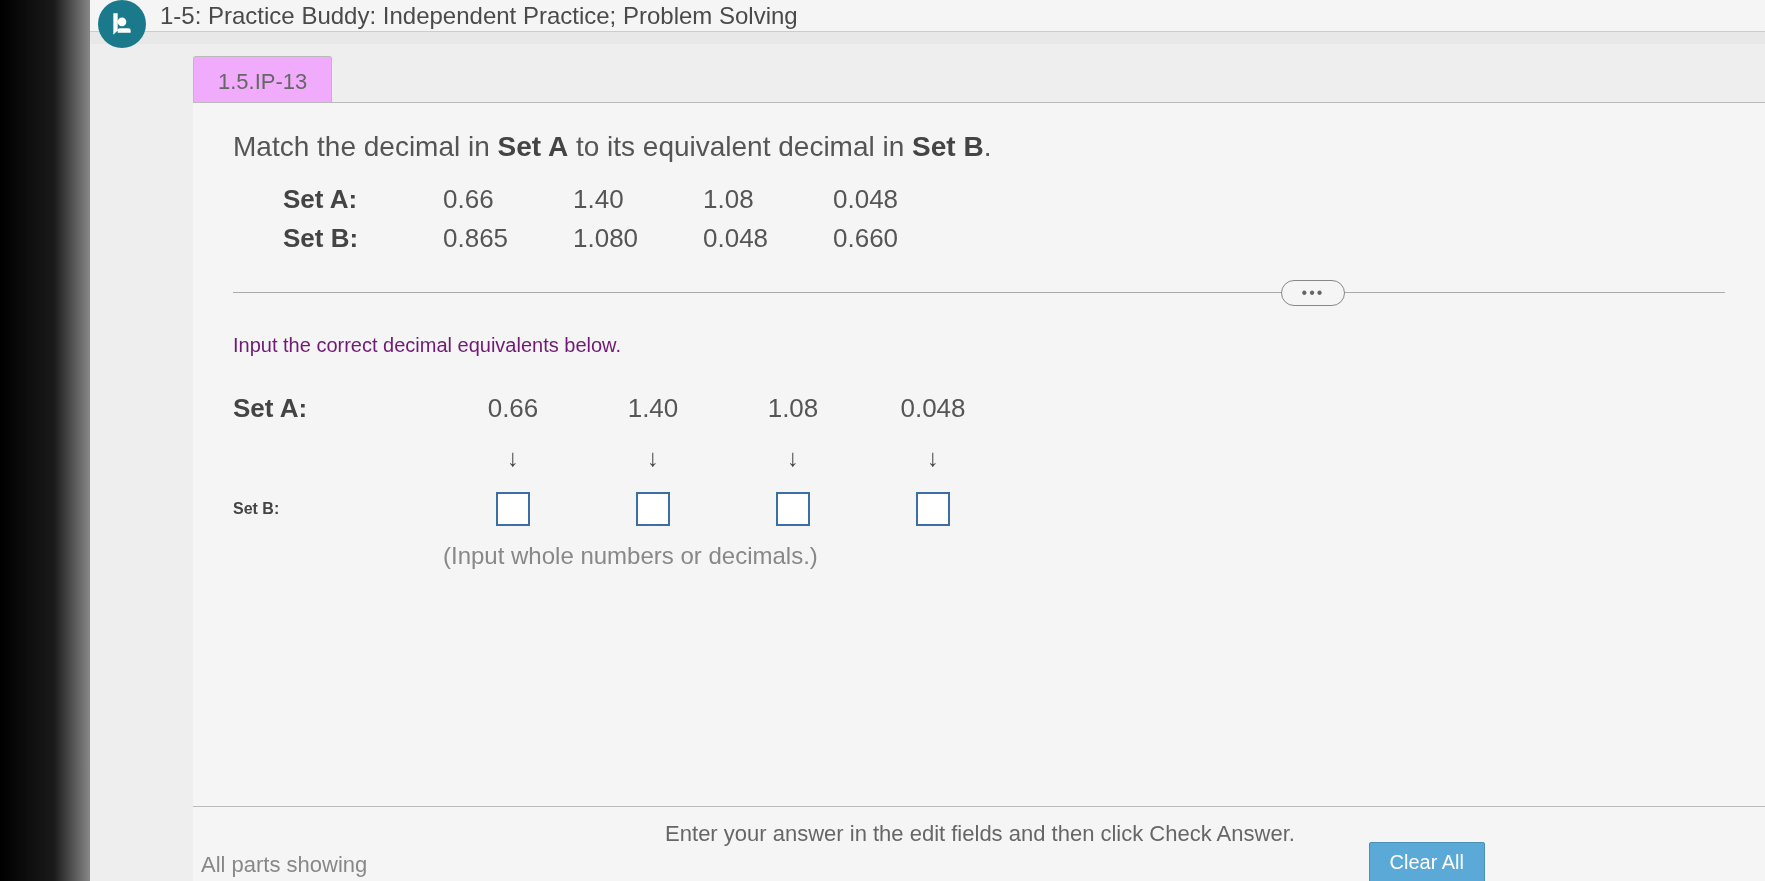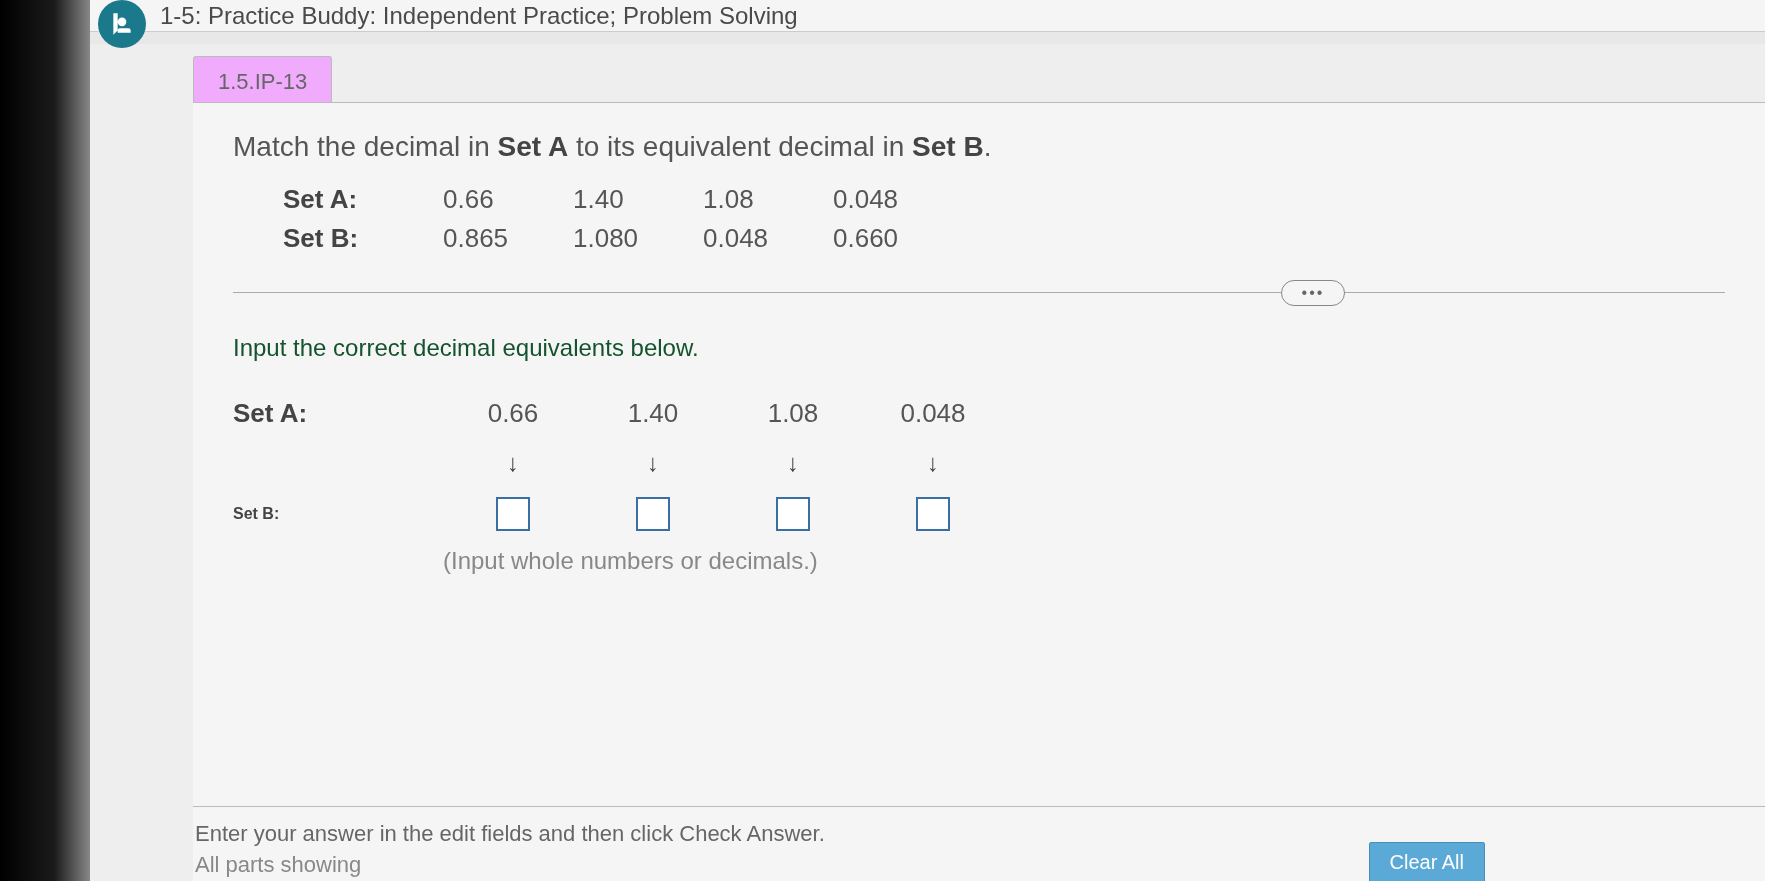--- a/index.html
+++ b/index.html
@@ -134,22 +134,22 @@
       height: 26px;
       display: flex;
       align-items: center;
       justify-content: center;
       color: #666;
       font-size: 16px;
       letter-spacing: 2px;
       cursor: pointer;
     }
     .input-instruction {
-      font-size: 24px;
-      color: #14532d;
+      font-size: 20px;
+      color: #701a75;
       margin-bottom: 36px;
     }
     .answer-block {
       margin-left: 0;
     }
     .answer-row {
       display: flex;
       align-items: center;
       font-size: 26px;
       color: #555;
@@ -199,34 +199,35 @@
       left: 0;
       right: 0;
       bottom: 34px;
       border-top: 1px solid #bbb;
       padding: 14px 0 0 0;
     }
     .footer-text {
       font-size: 22px;
       color: #666;
       margin-left: 2px;
+      text-align: center;
     }
     .bottom-row {
       position: absolute;
       left: 0;
       right: 0;
       bottom: 0;
       height: 32px;
       display: flex;
       align-items: center;
     }
     .parts-text {
       font-size: 22px;
       color: #888;
-      margin-left: 2px;
+      margin-left: 8px;
     }
     .clear-btn {
       position: absolute;
       right: 280px;
       bottom: -2px;
       background: #5aa9d6;
       color: #fff;
       border: 1px solid #4a8fb8;
       padding: 8px 20px;
       font-size: 20px;

